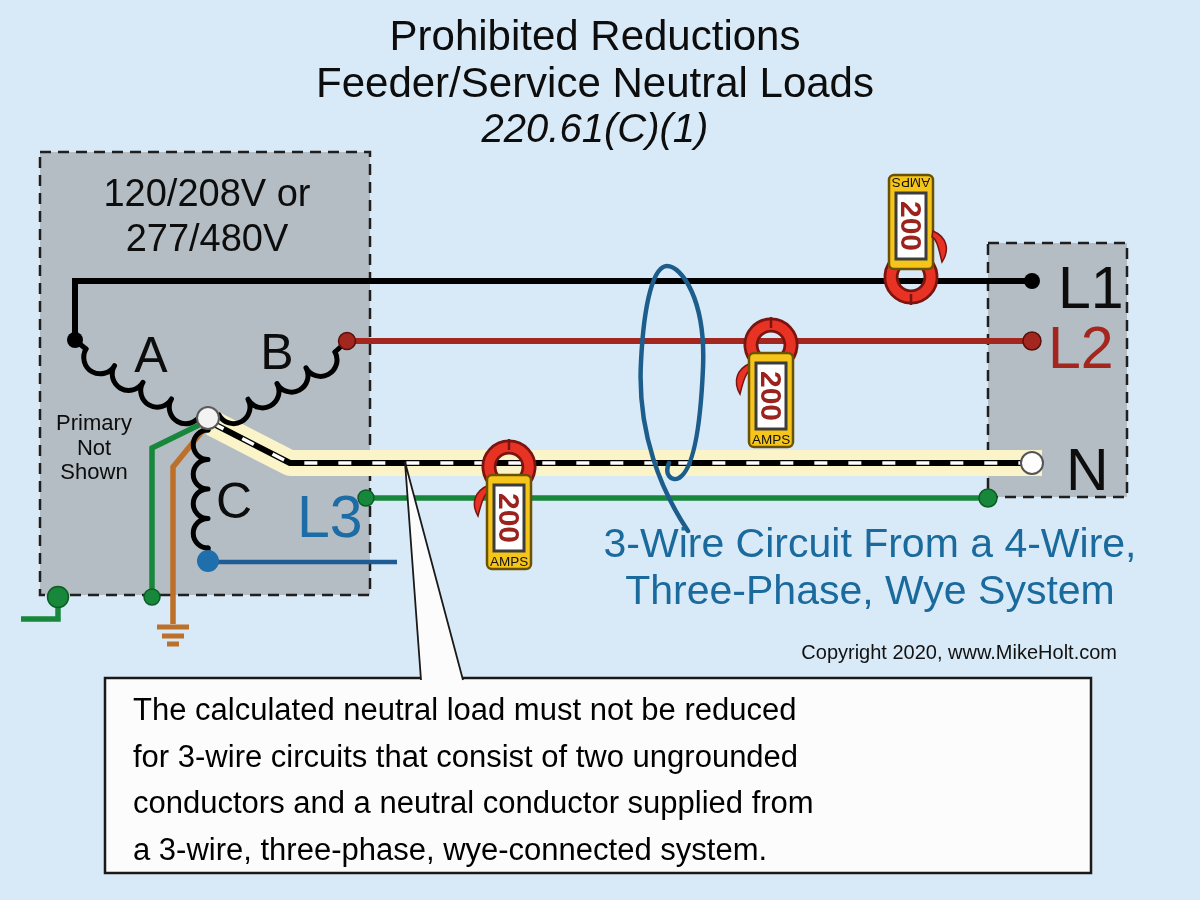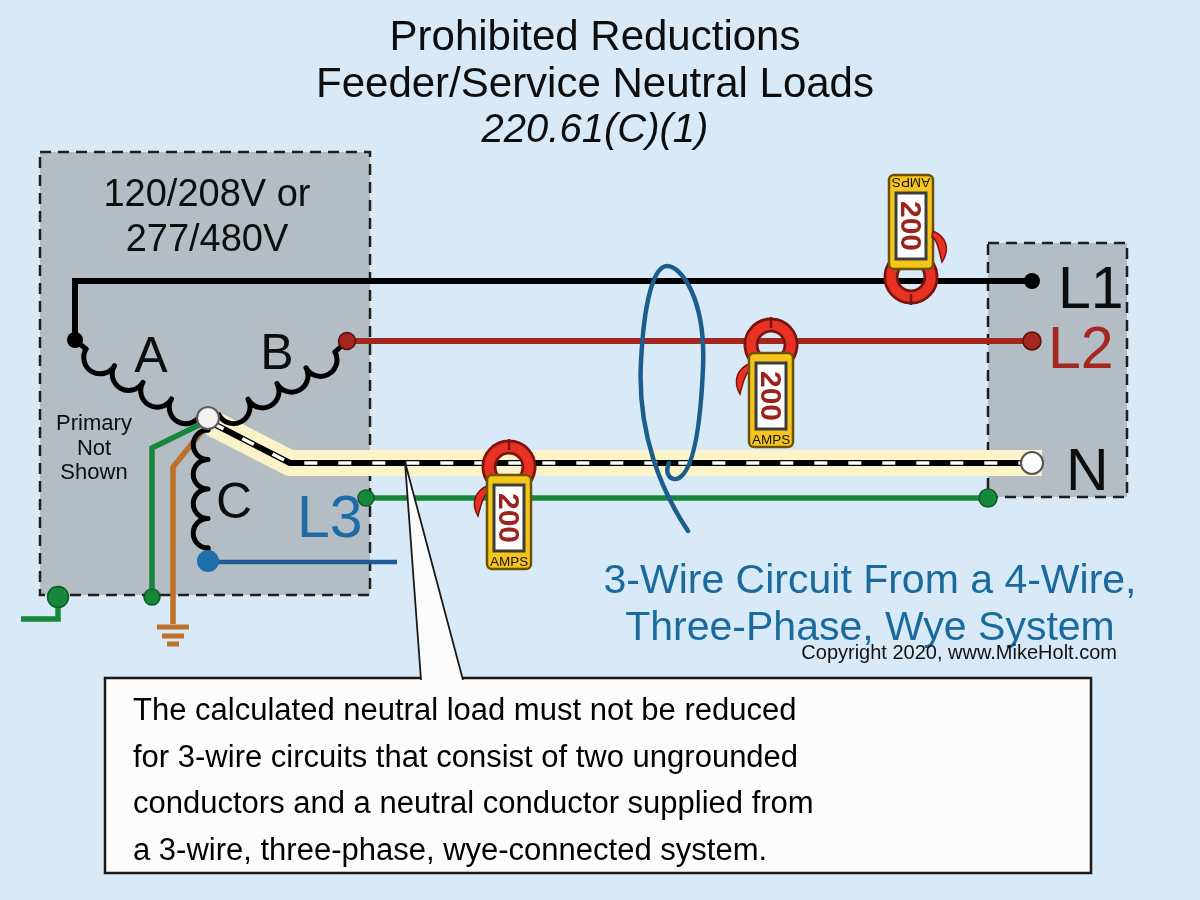--- a/index.html
+++ b/index.html
@@ -142,21 +142,21 @@
 
   <div class="lbl center winding-letter" style="left:125px;top:326px;width:52px;">A</div>
   <div class="lbl center winding-letter" style="left:251px;top:323px;width:52px;">B</div>
   <div class="lbl center winding-letter" style="left:208px;top:472px;width:52px;">C</div>
 
   <div class="lbl terminal" style="left:1058px;top:254px;">L1</div>
   <div class="lbl terminal l2-color" style="left:1048px;top:314px;">L2</div>
   <div class="lbl terminal" style="left:1066px;top:436px;">N</div>
   <div class="lbl terminal l3-color" style="left:297px;top:483px;text-align:center;">L3</div>
 
-  <div class="lbl center" style="left:570px;top:556px;width:600px;">
+  <div class="lbl center" style="left:570px;top:520px;width:600px;">
     <div class="caption-line">3-Wire Circuit From a 4-Wire,</div>
     <div class="caption-line">Three-Phase, Wye System</div>
   </div>
 
   <div class="lbl center copyright" style="left:717px;top:641px;width:400px;text-align:right;">Copyright 2020, www.MikeHolt.com</div>
 
   <div class="lbl" style="left:133px;top:687px;width:950px;">
     <div class="note-line">The calculated neutral load must not be reduced</div>
     <div class="note-line">for 3-wire circuits that consist of two ungrounded</div>
     <div class="note-line">conductors and a neutral conductor supplied from</div>

